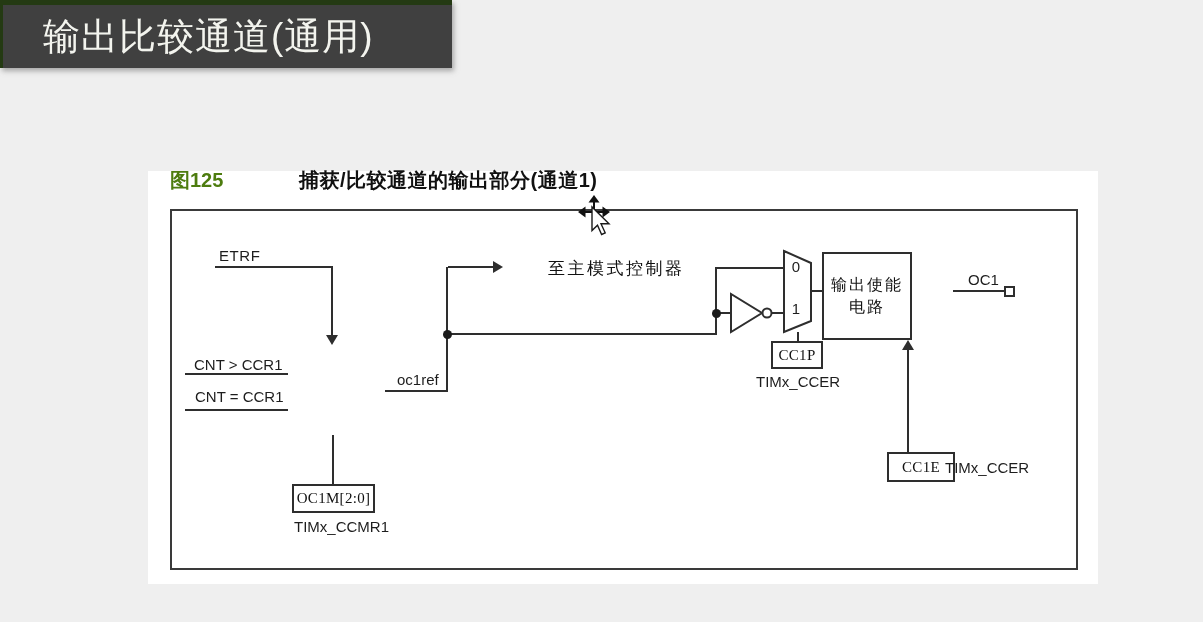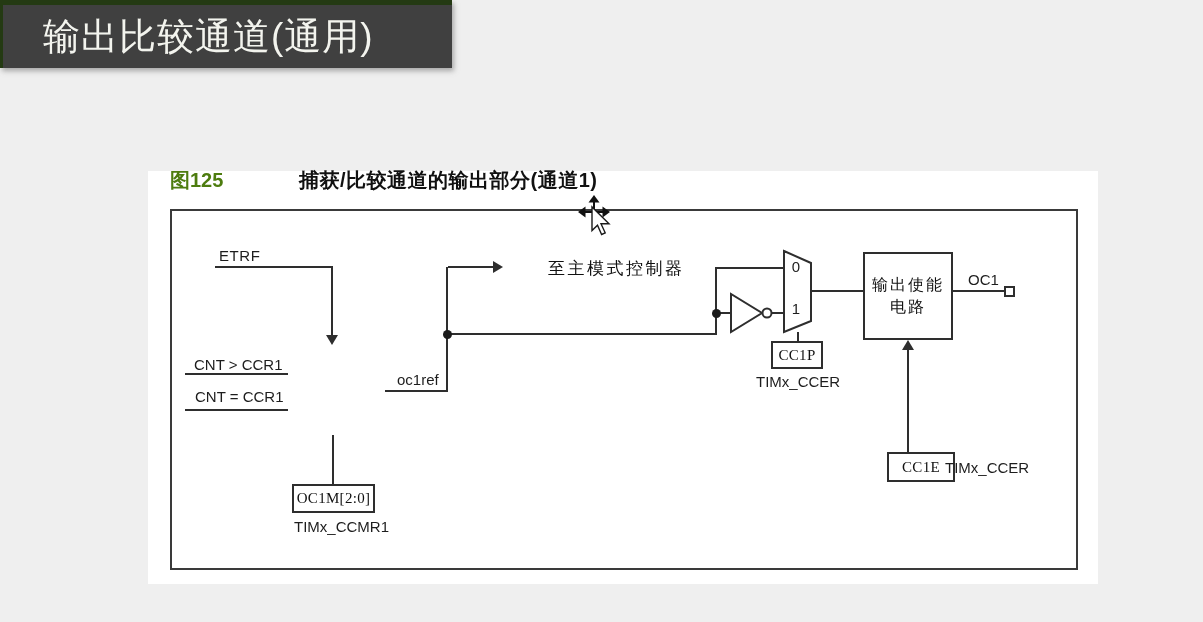--- a/index.html
+++ b/index.html
@@ -80,21 +80,21 @@
 
   <div class="wire" style="left:907px;top:344px;width:2px;height:108px"></div>
   <div class="arr-up" style="left:902px;top:340px"></div>
 
   <div class="wire" style="left:332px;top:435px;width:2px;height:49px"></div>
 
   <div class="dot" style="left:443px;top:330px"></div>
   <div class="dot" style="left:712px;top:309px"></div>
 
 
-  <div class="dbox cjk" style="left:863px;top:252px;width:90px;height:88px">
+  <div class="dbox cjk" style="left:822px;top:252px;width:90px;height:88px">
     <span>输出使能</span>
     <span>电路</span>
   </div>
 
   <div class="dbox reg" style="left:771px;top:341px;width:52px;height:28px">
     <span>CC1P</span>
   </div>
 
   <div class="dbox reg" style="left:887px;top:452px;width:68px;height:30px">
     <span>CC1E</span>

